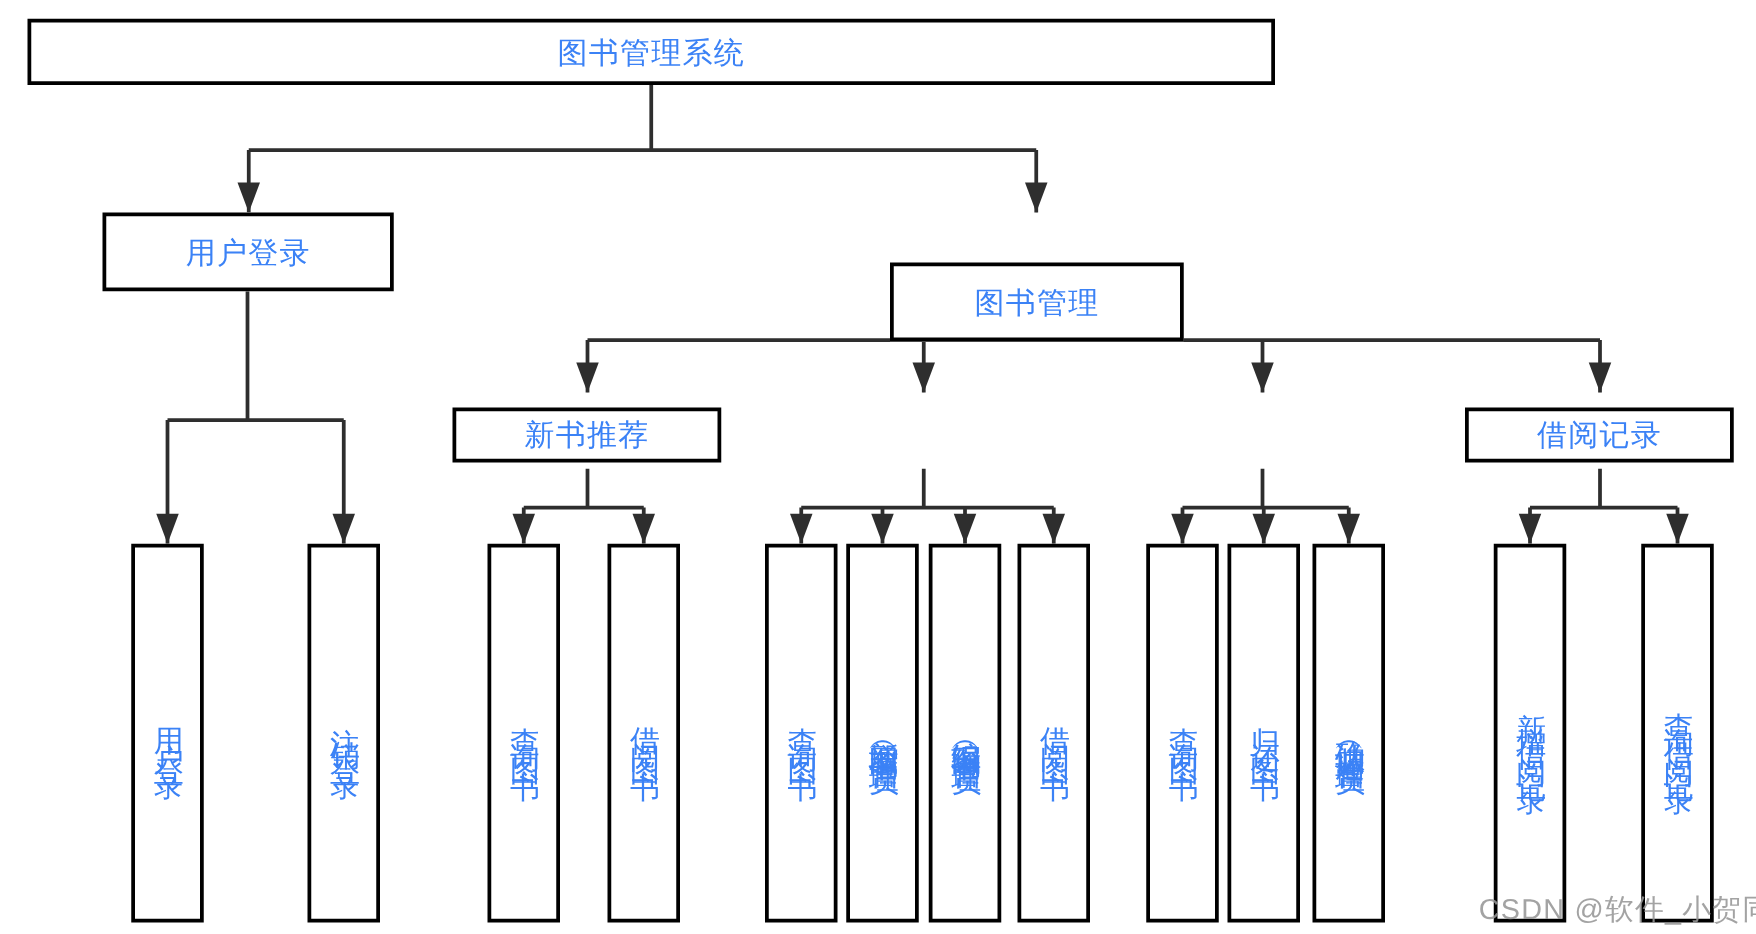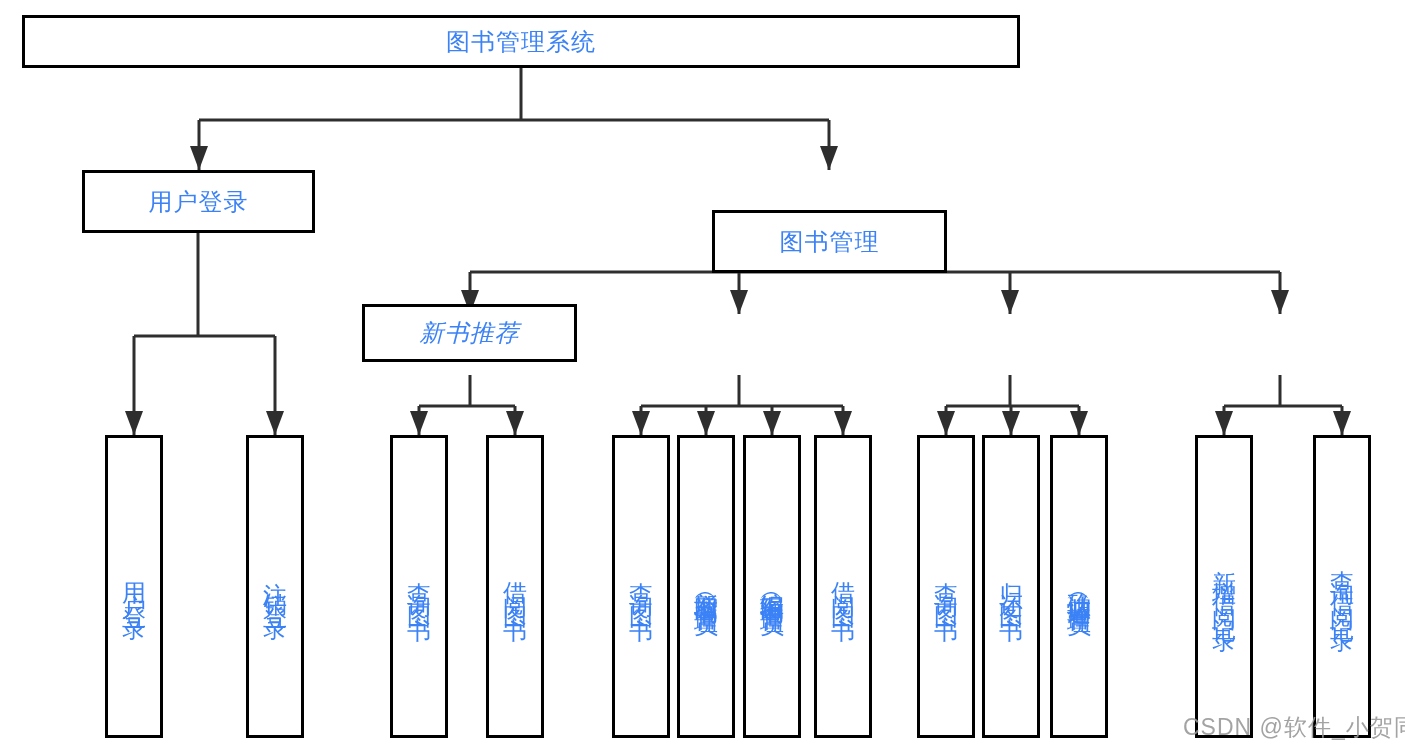--- a/index.html
+++ b/index.html
@@ -17,21 +17,21 @@
     border:3px solid #000000;
     background:#ffffff;
     color:#3b82f6;
     display:flex;align-items:center;justify-content:center;
     z-index:2;
   }
   .hnode{font-size:24px;letter-spacing:1px;}
   .root{left:22px;top:15px;width:998px;height:53px;}
   .l2a{left:82px;top:170px;width:233px;height:63px;}
   .l2b{left:712px;top:170px;width:235px;height:63px;margin-top:40px;}
-  .l3{top:304px;height:58px;font-style:italic;}
+  .l3{top:326px;height:44px;}
   .l3a{left:362px;width:215px;}
   .l3b{left:632px;width:215px;}
   .l3c{left:902px;width:216px;}
   .l3d{left:1172px;width:215px;}
   .leaf{
     top:435px;height:303px;width:58px;
     font-size:24px;
     writing-mode:vertical-rl;
     letter-spacing:12px;
     line-height:1;
@@ -84,20 +84,21 @@
       <path d="M1224 435 l-9 -24 h18 z M1342 435 l-9 -24 h18 z"></path>
     </g>
   </svg>
 
   <div class="node hnode root">图书管理系统</div>
 
   <div class="node hnode l2a">用户登录</div>
   <div class="node hnode l2b">图书管理</div>
 
   <div class="node hnode l3 l3a">新书推荐</div>
+  <div class="node hnode l3 l3d">借阅记录</div>
 
   <div class="node leaf g1a">用户登录</div>
   <div class="node leaf g1b">注销登录</div>
 
   <div class="node leaf g2a">查询图书</div>
   <div class="node leaf g2b">借阅图书</div>
 
   <div class="node leaf g3a">查询图书</div>
   <div class="node leaf dense g3b">新增图书（管理员）</div>
   <div class="node leaf dense g3c">编辑图书（管理员）</div>

